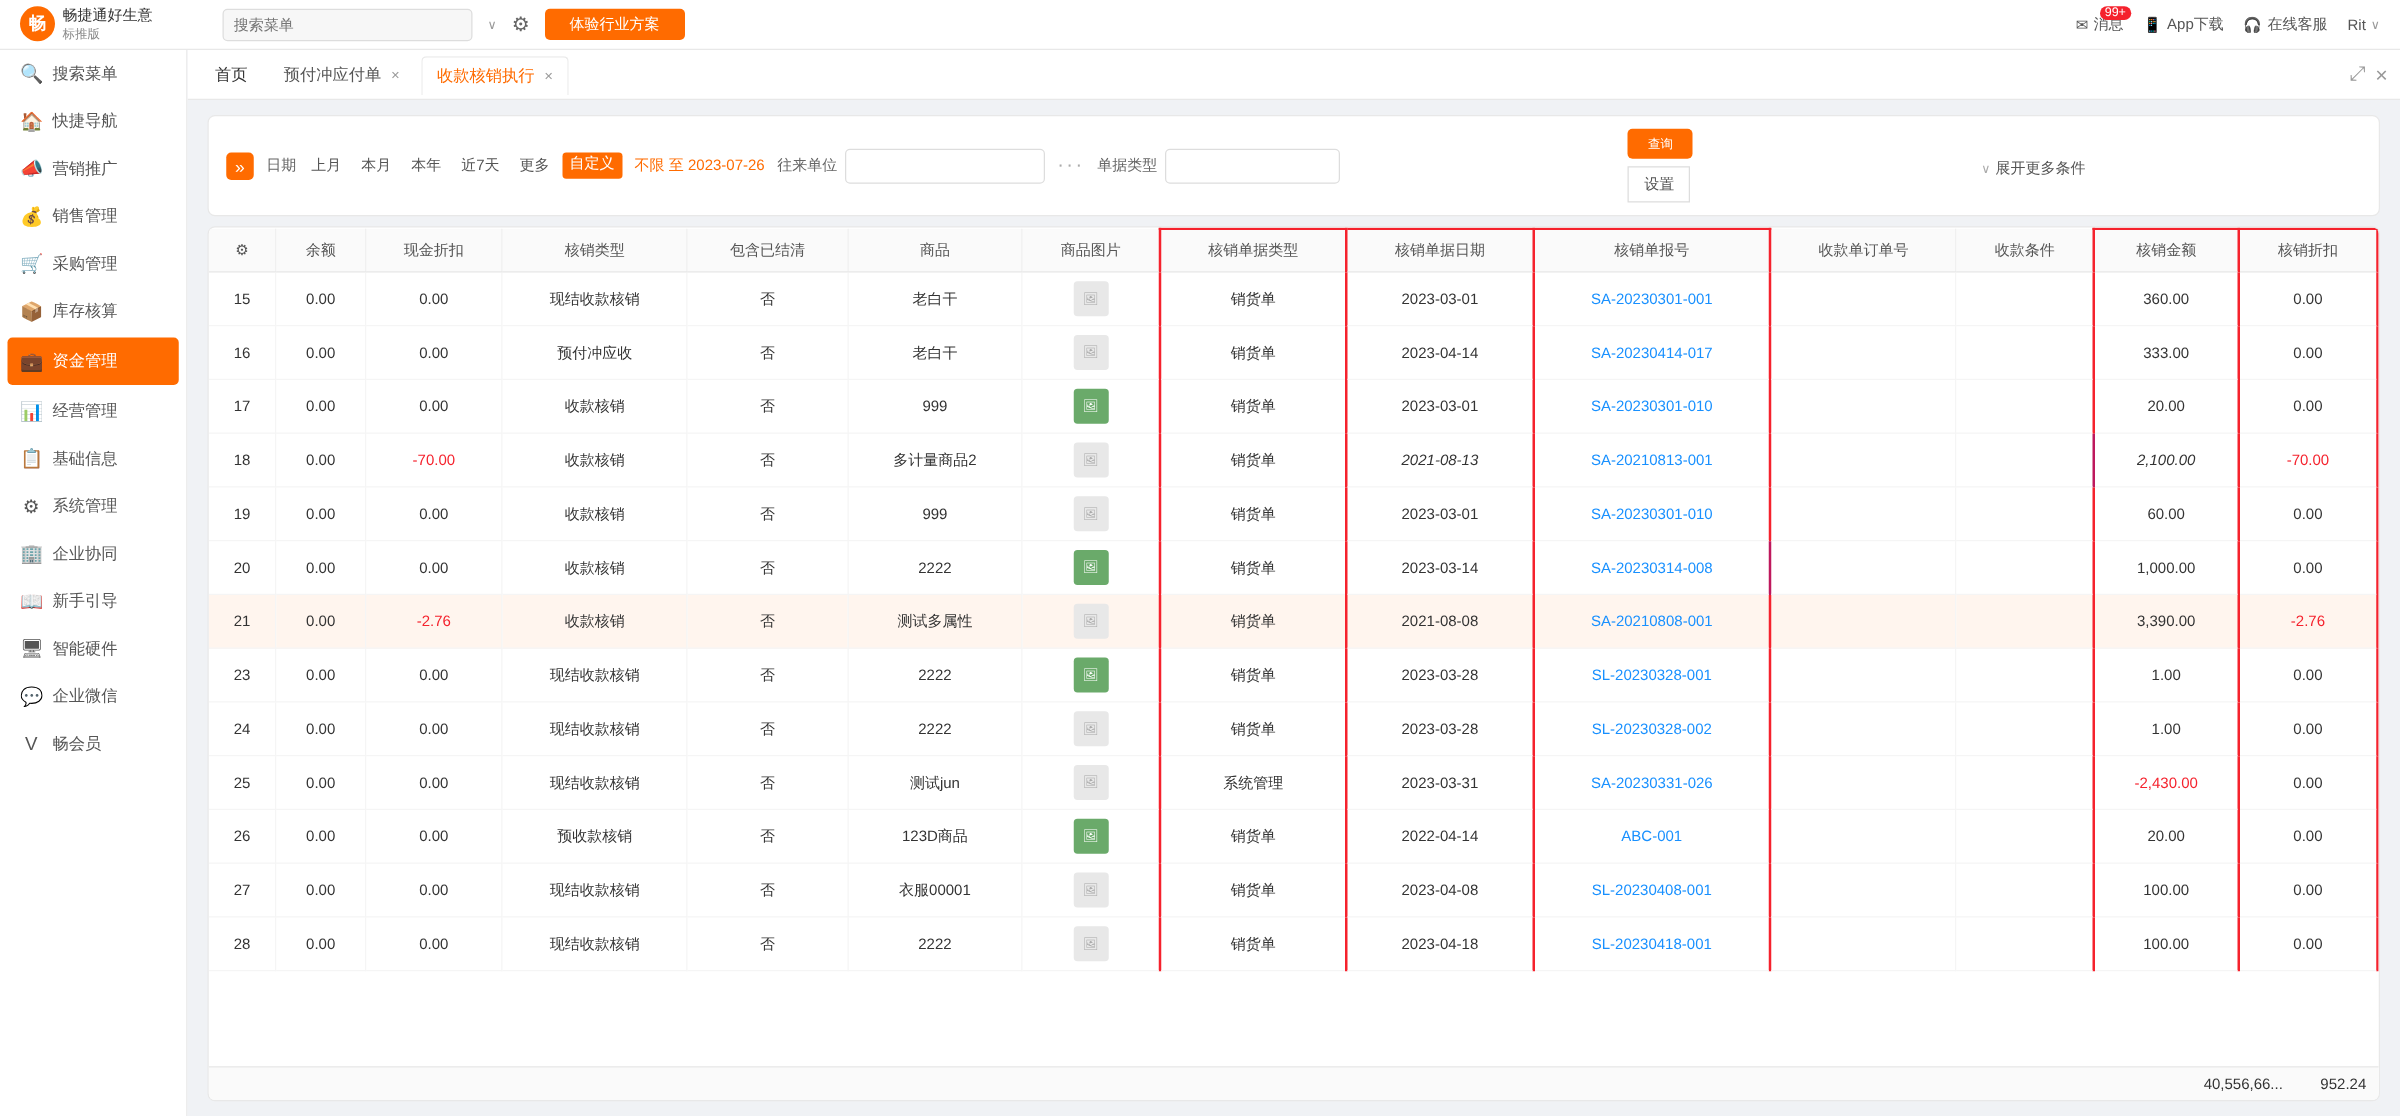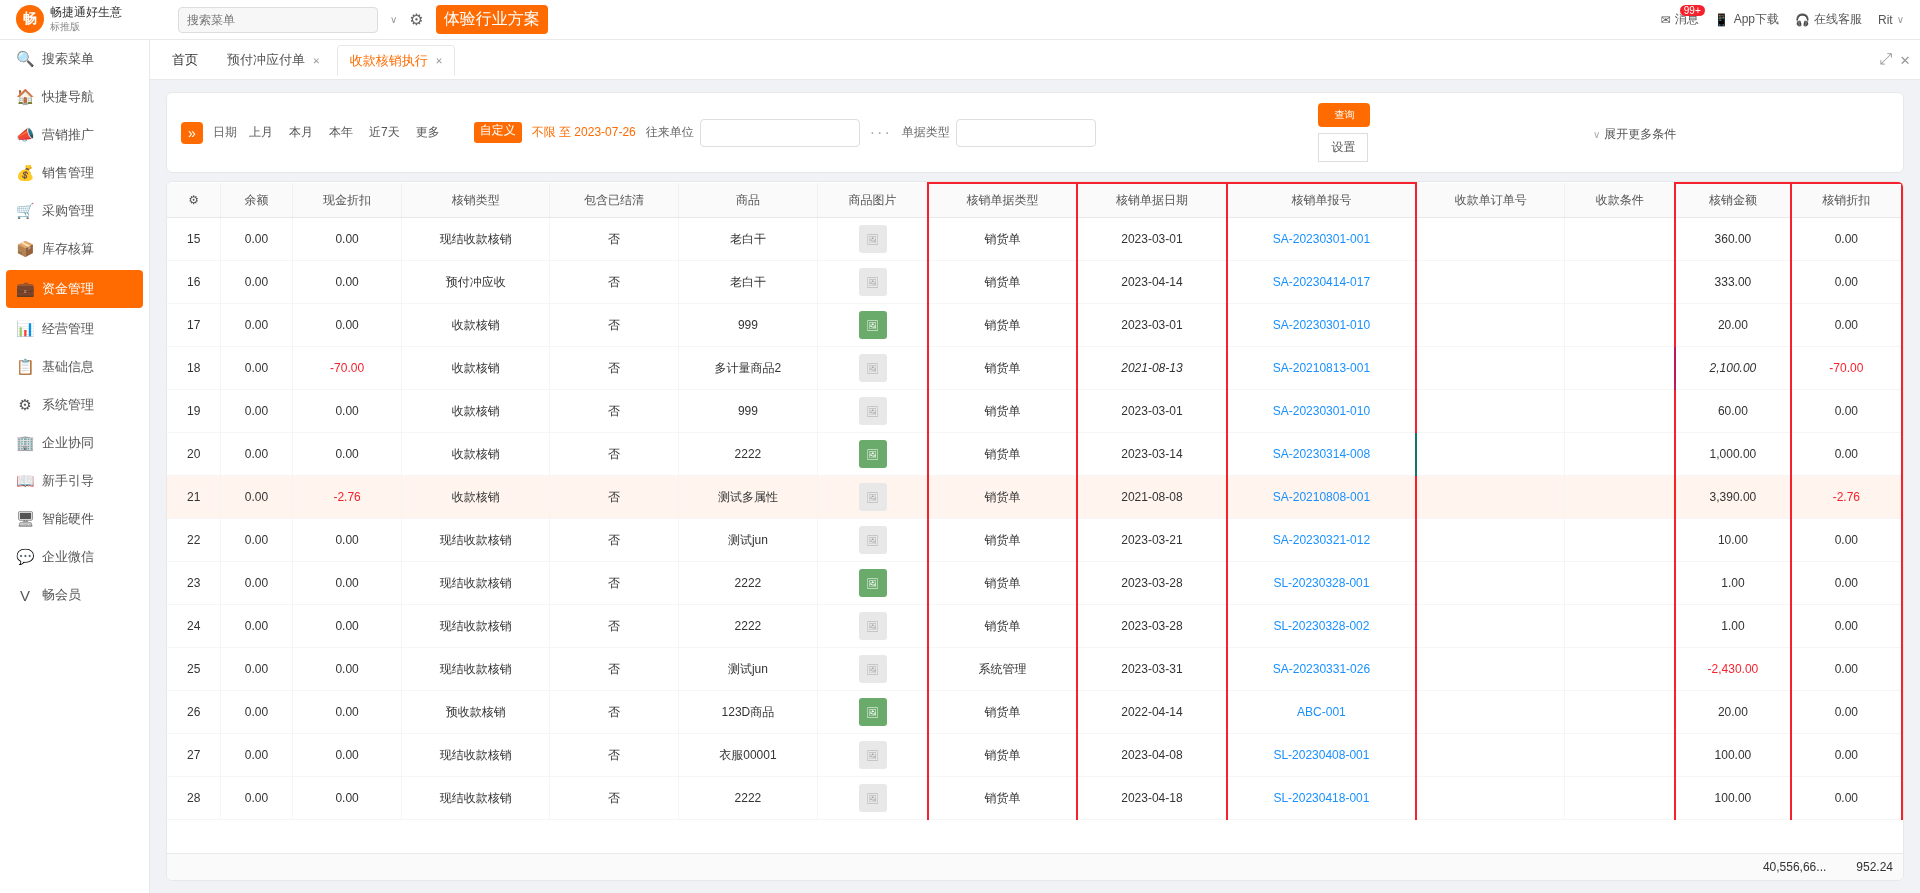--- a/index.html
+++ b/index.html
@@ -6,21 +6,21 @@
     body { font-family: 'Microsoft YaHei', Arial, sans-serif; font-size: 13px; background: #f0f2f5; color: #333; overflow: hidden; height: 893px; display: flex; flex-direction: column; }
 
     
     .top-bar { height: 40px; background: #fff; display: flex; align-items: center; padding: 0 16px; border-bottom: 1px solid #e8e8e8; gap: 12px; }
     .logo-area { display: flex; align-items: center; gap: 6px; width: 150px; }
     .logo-icon { width: 28px; height: 28px; background: #ff6b00; border-radius: 50%; display: flex; align-items: center; justify-content: center; color: #fff; font-weight: bold; font-size: 14px; }
     .logo-text { font-size: 12px; color: #333; line-height: 1.2; }
     .logo-sub { font-size: 10px; color: #888; }
     .top-search-input { width: 200px; height: 26px; border: 1px solid #ddd; border-radius: 4px; padding: 0 8px; font-size: 12px; color: #bbb; background: #f7f7f7; }
     .top-nav-right { display: flex; align-items: center; gap: 16px; margin-left: auto; }
-    .industry-btn { background: #ff6b00; color: #fff; border: none; border-radius: 4px; padding: 4px 8px; font-size: 16px; cursor: pointer; }
+    .industry-btn { background: #ff6b00; color: #fff; border: none; border-radius: 4px; padding: 4px 20px; font-size: 12px; cursor: pointer; }
     .gear-btn { color: #666; font-size: 16px; cursor: pointer; }
     .top-icon-item { display: flex; align-items: center; gap: 4px; font-size: 12px; color: #555; cursor: pointer; position: relative; }
     .badge { background: #f5222d; color: #fff; border-radius: 10px; padding: 0 4px; font-size: 10px; position: absolute; top: -6px; right: -6px; }
     .chevron { font-size: 10px; color: #999; }
 
     
     .main-layout { display: flex; flex: 1; overflow: hidden; }
 
     
     .sidebar { width: 150px; background: #fff; border-right: 1px solid #e8e8e8; display: flex; flex-direction: column; overflow-y: auto; }
@@ -47,21 +47,21 @@
     .page-actions { display: flex; gap: 8px; }
     .action-btn { display: flex; align-items: center; gap: 4px; padding: 4px 10px; border: 1px solid #ddd; border-radius: 4px; background: #fff; cursor: pointer; font-size: 12px; color: #555; }
 
     
     .filter-bar { background: #fff; border-radius: 6px; padding: 10px 14px; display: flex; flex-wrap: wrap; align-items: center; gap: 10px; border: 1px solid #e8e8e8; }
     .filter-expand-btn { background: #ff6b00; color: #fff; border: none; border-radius: 4px; width: 22px; height: 22px; cursor: pointer; display: flex; align-items: center; justify-content: center; font-size: 14px; }
     .filter-group { display: flex; align-items: center; gap: 6px; }
     .filter-label { font-size: 12px; color: #666; }
     .date-btns { display: flex; gap: 4px; }
     .date-btn { font-size: 12px; color: #555; cursor: pointer; padding: 2px 6px; border-radius: 3px; }
-    .date-btn.custom { color: #fff; background: #ff6b00; padding: 0 6px; border-radius: 3px; margin-left: 24px; }
+    .date-btn.custom { color: #fff; background: #ff6b00; padding: 0 6px; border-radius: 3px; }
     .date-range { font-size: 12px; color: #ff6b00; }
     .filter-input { height: 28px; border: 1px solid #ddd; border-radius: 4px; padding: 0 8px; font-size: 12px; width: 160px; }
     .filter-select { height: 28px; border: 1px solid #ddd; border-radius: 4px; padding: 0 8px; font-size: 12px; width: 140px; }
     .dots-btn { color: #aaa; font-size: 16px; cursor: pointer; letter-spacing: 2px; }
     .query-btn { background: #ff6b00; color: #fff; border: none; border-radius: 4px; padding: 5px 16px; font-size: 10px; cursor: pointer; }
     .set-btn { background: #fff; color: #555; border: 1px solid #ddd; border-radius: 0; padding: 5px 12px; font-size: 12px; cursor: pointer; }
     .expand-more { display: flex; align-items: center; gap: 4px; font-size: 12px; color: #555; cursor: pointer; width: 100%; justify-content: center; padding-top: 4px; }
     .expand-more-chevron { font-size: 10px; color: #aaa; }
 
     
@@ -347,57 +347,41 @@
                 <tr>
     <td>20</td>
     <td>0.00</td>
     <td>0.00</td>
     <td>收款核销</td>
     <td>否</td>
     <td>2222</td>
     <td><div style="width:28px;height:28px;background:#6aaa6a;border-radius:3px;display:inline-flex;align-items:center;justify-content:center;font-size:10px;color:#fff;">🖼</div></td>
     <td style="border-left:2px solid #f5222d;border-right:2px solid #f5222d;">销货单</td>
     <td style="border-right:2px solid #f5222d;">2023-03-14</td>
-    <td style="border-right:2px solid #0f766e;"><a class="link-text">SA-20230314-008</a></td>
+    <td style="border-right:2px solid #be185d;"><a class="link-text">SA-20230314-008</a></td>
     <td></td>
     <td></td>
     <td style="border-left:2px solid #f5222d;border-right:2px solid #f5222d;">1,000.00</td>
     <td style="border-right:2px solid #f5222d;">0.00</td>
   </tr>
                 <tr class="highlighted">
     <td>21</td>
     <td>0.00</td>
     <td class="red-text" style="color: rgb(245, 34, 45);">-2.76</td>
     <td>收款核销</td>
     <td>否</td>
     <td>测试多属性</td>
     <td><div style="width:28px;height:28px;background:#e8e8e8;border-radius:3px;display:inline-flex;align-items:center;justify-content:center;font-size:10px;color:#aaa;">🖼</div></td>
     <td style="border-left:2px solid #f5222d;border-right:2px solid #f5222d;">销货单</td>
     <td style="border-right:2px solid #f5222d;">2021-08-08</td>
     <td style="border-right:2px solid #f5222d;"><a class="link-text">SA-20210808-001</a></td>
     <td></td>
     <td></td>
     <td style="border-left:2px solid #f5222d;border-right:2px solid #f5222d;">3,390.00</td>
     <td style="border-right: 2px solid rgb(245, 34, 45); color: rgb(245, 34, 45);" class="red-text">-2.76</td>
-  </tr>
-                <tr>
-    <td>22</td>
-    <td>0.00</td>
-    <td>0.00</td>
-    <td>现结收款核销</td>
-    <td>否</td>
-    <td>测试jun</td>
-    <td><div style="width:28px;height:28px;background:#e8e8e8;border-radius:3px;display:inline-flex;align-items:center;justify-content:center;font-size:10px;color:#aaa;">🖼</div></td>
-    <td style="border-left:2px solid #f5222d;border-right:2px solid #f5222d;">销货单</td>
-    <td style="border-right:2px solid #f5222d;">2023-03-21</td>
-    <td style="border-right:2px solid #f5222d;"><a class="link-text">SA-20230321-012</a></td>
-    <td></td>
-    <td></td>
-    <td style="border-left:2px solid #f5222d;border-right:2px solid #f5222d;">10.00</td>
-    <td style="border-right:2px solid #f5222d;">0.00</td>
   </tr>
                 <tr>
     <td>23</td>
     <td>0.00</td>
     <td>0.00</td>
     <td>现结收款核销</td>
     <td>否</td>
     <td>2222</td>
     <td><div style="width:28px;height:28px;background:#6aaa6a;border-radius:3px;display:inline-flex;align-items:center;justify-content:center;font-size:10px;color:#fff;">🖼</div></td>
     <td style="border-left:2px solid #f5222d;border-right:2px solid #f5222d;">销货单</td>

